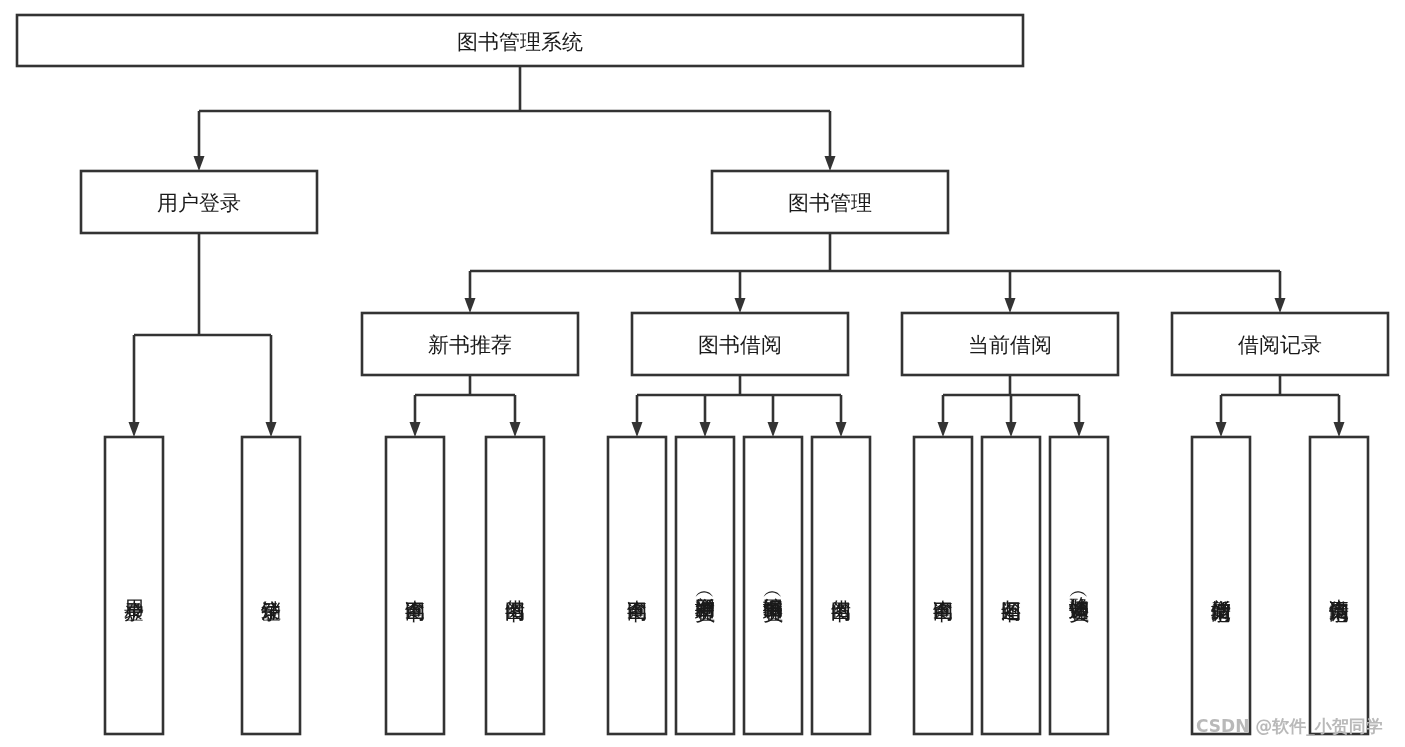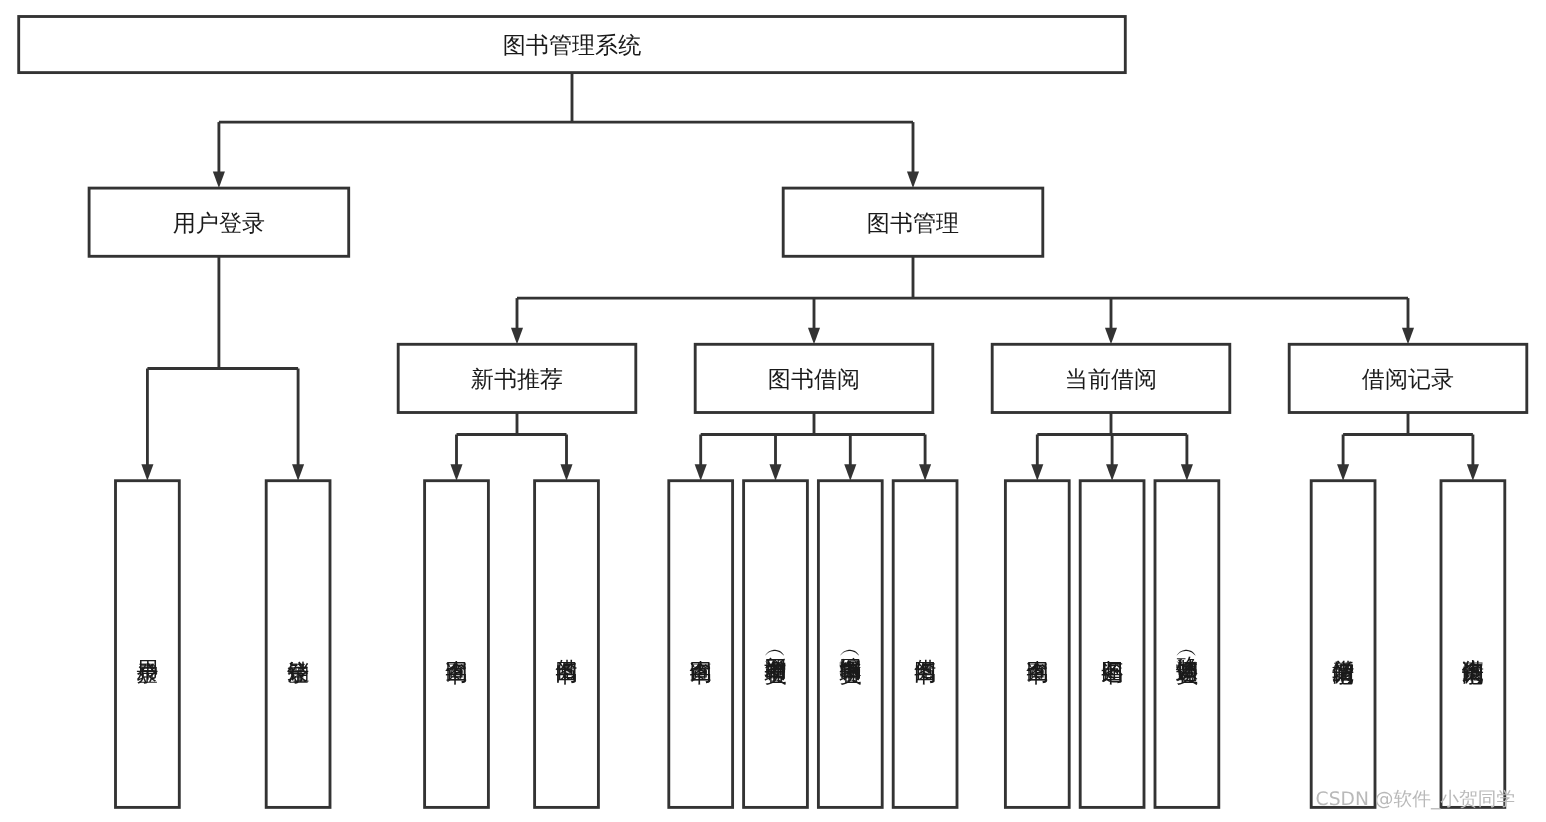--- a/index.html
+++ b/index.html
@@ -63,20 +63,21 @@
     white-space: nowrap;
     user-select: none;
   }
   .watermark {
     position: absolute;
     font-family: "DejaVu Sans", "Liberation Sans", sans-serif;
     font-size: 17px;
     color: #b9b9b9;
     white-space: nowrap;
     user-select: none;
+    font-weight: bold;
   }
 </style>
 </head>
 <body>
 
 <div id="diagram-root">
 
   <svg class="tree-canvas" viewBox="0 0 1405 747">
     <g id="edges-layer">
         <path d="M 520 66 L 520 111" class="edge-line"></path>

